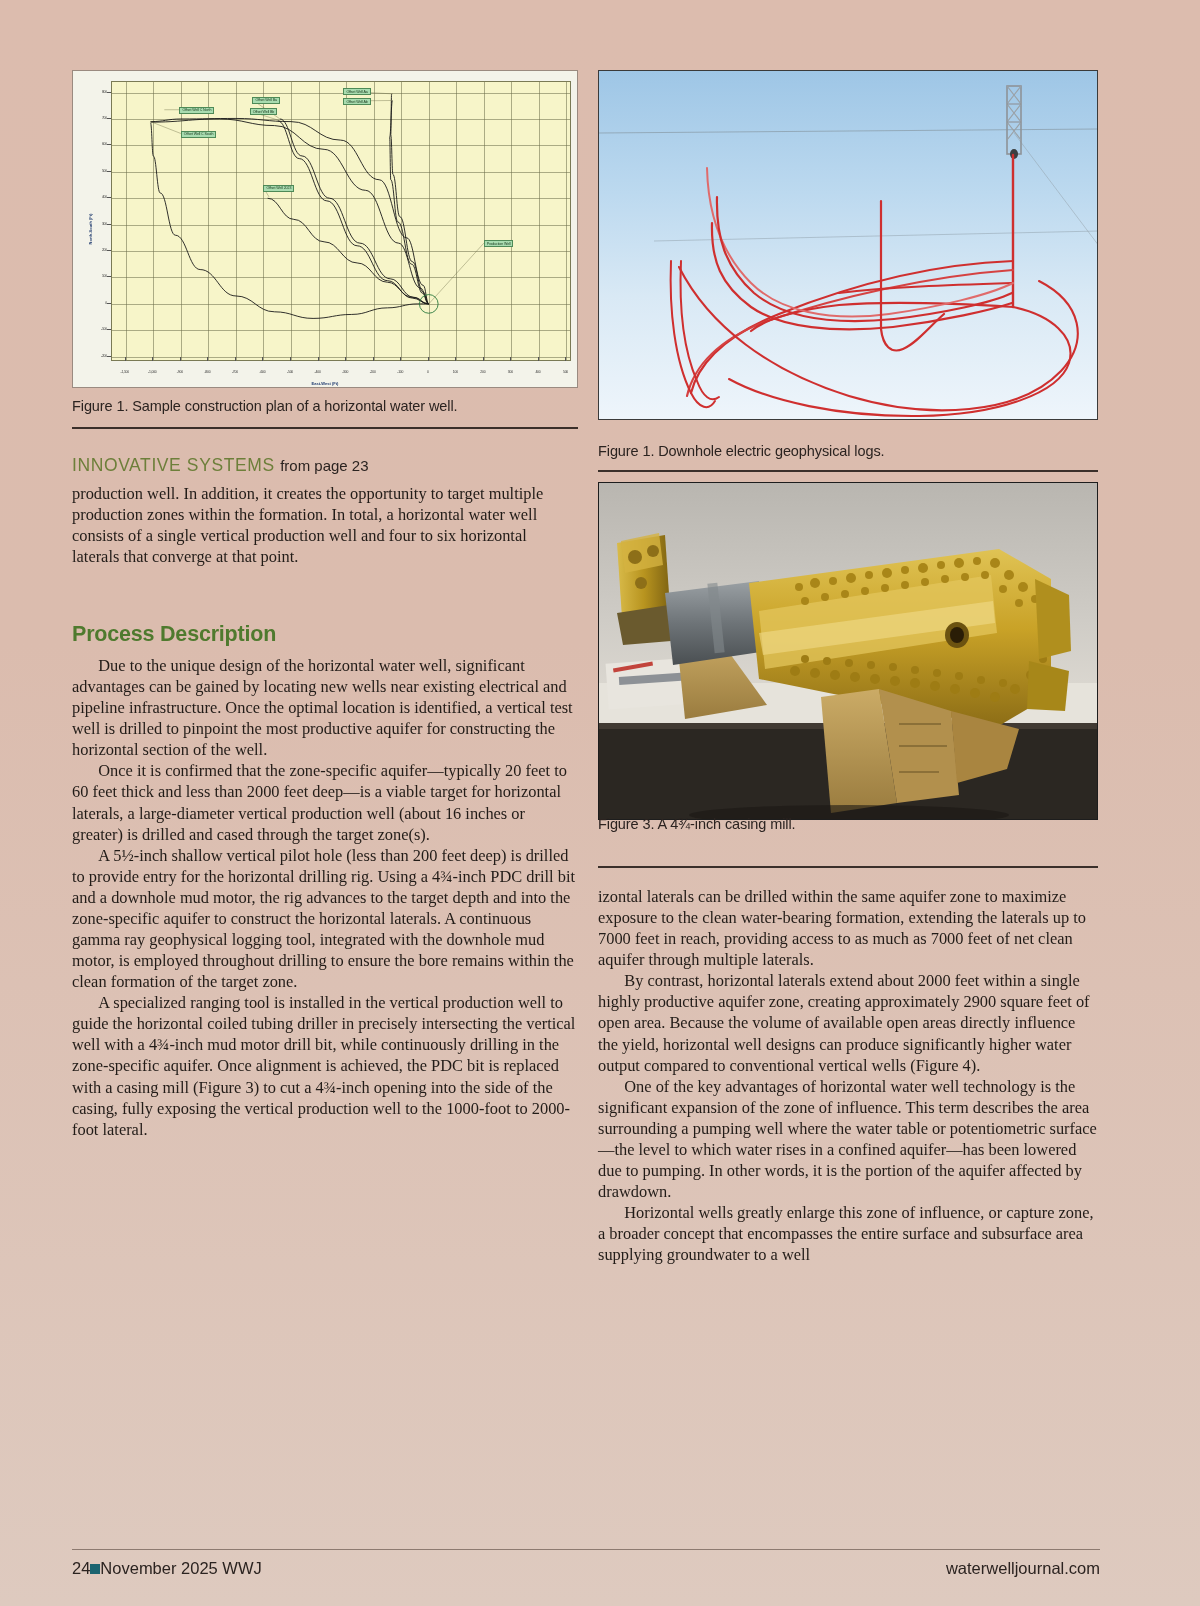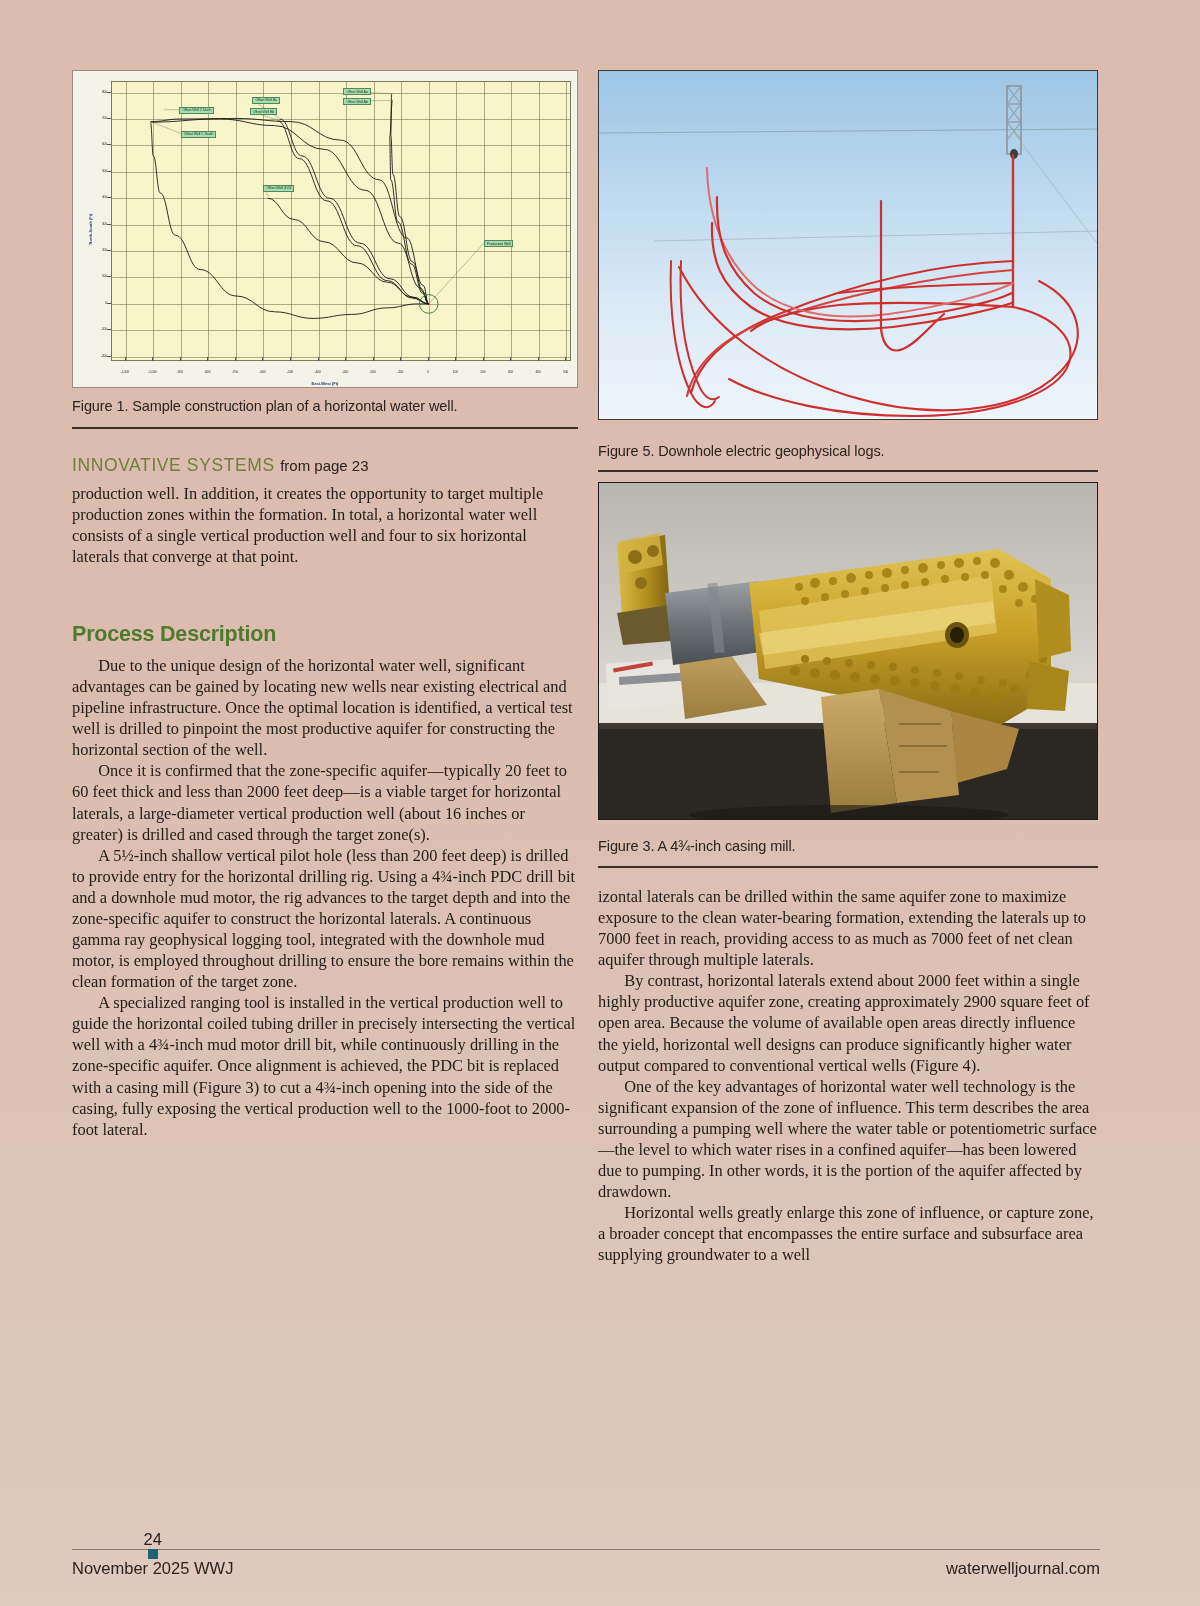--- a/index.html
+++ b/index.html
@@ -169,21 +169,20 @@
 
   
   .footer-left {
     position: absolute;
     left: 72px; bottom: 28px;
     font-family: "Liberation Sans", sans-serif;
     font-size: 16.5px;
     color: #2b2320;
     display: flex;
     align-items: center;
-    flex-direction: column;
   }
   .footer-sq {
     width: 10px; height: 10px;
     background: #1b6470;
     display: inline-block;
   }
   .footer-right {
     position: absolute;
     right: 100px; bottom: 28px;
     font-family: "Liberation Sans", sans-serif;
@@ -353,21 +352,21 @@
         <path d="M282 130 L282 258 C 284 275, 292 283, 304 278 C 318 272, 330 256, 345 243"></path>
 
         <path d="M72 190 C 70 240, 76 290, 92 322 C 100 338, 110 340, 116 330" stroke-width="2"></path>
         <path d="M82 190 C 80 236, 84 278, 98 310 C 104 326, 112 332, 120 326" stroke-width="2"></path>
 
         <path d="M80 196 C 110 255, 170 300, 250 325 C 330 349, 420 344, 462 300 C 490 270, 483 232, 440 210" stroke-width="2.1"></path>
         <path d="M414 236 C 452 244, 478 266, 470 292 C 460 322, 400 344, 320 345 C 240 346, 170 330, 130 308" stroke-width="2.1"></path>
       </g>
     </svg>
   </div>
-  <div class="caption" style="left:598px; top:443px;">Figure 5. Downhole electric geophysical logs.</div>
+  <div class="caption" style="left:598px; top:443px;">Figure 1. Downhole electric geophysical logs.</div>
   <div class="rule" style="left:598px; top:470px; width:500px;"></div>
 
   <div class="fig3-wrap">
     <svg width="500" height="338" viewBox="0 0 500 338">
       <defs>
         <linearGradient id="wallG" x1="0" y1="0" x2="0" y2="1">
           <stop offset="0%" stop-color="#b9b6b0"></stop>
           <stop offset="55%" stop-color="#cfccc6"></stop>
           <stop offset="100%" stop-color="#e2ded6"></stop>
         </linearGradient>
@@ -490,21 +489,21 @@
         <rect x="300" y="240" width="42" height="2"></rect>
         <rect x="300" y="262" width="48" height="2"></rect>
         <rect x="300" y="288" width="40" height="2"></rect>
       </g>
 
       <path d="M352 228 L420 246 L408 286 L358 300 Z" fill="#a98540"></path>
 
       <ellipse cx="250" cy="332" rx="160" ry="10" fill="#1a1714" opacity="0.6"></ellipse>
     </svg>
   </div>
-  <div class="caption" style="left:598px; top:838px;">Figure 3. A 4¾-inch casing mill.</div>
+  <div class="caption" style="left:598px; top:816px;">Figure 3. A 4¾-inch casing mill.</div>
   <div class="rule" style="left:598px; top:866px; width:500px;"></div>
 
   <div class="kicker">
     <span>INNOVATIVE SYSTEMS</span>
     <span class="from">from page 23</span>
   </div>
 
   <div class="col" style="left:72px; top:483px;">
     <p class="noindent">production well. In addition, it creates the opportunity to target multiple production zones within the formation. In total, a horizontal water well consists of a single vertical production well and four to six horizontal laterals that converge at that point.</p>
   </div>

